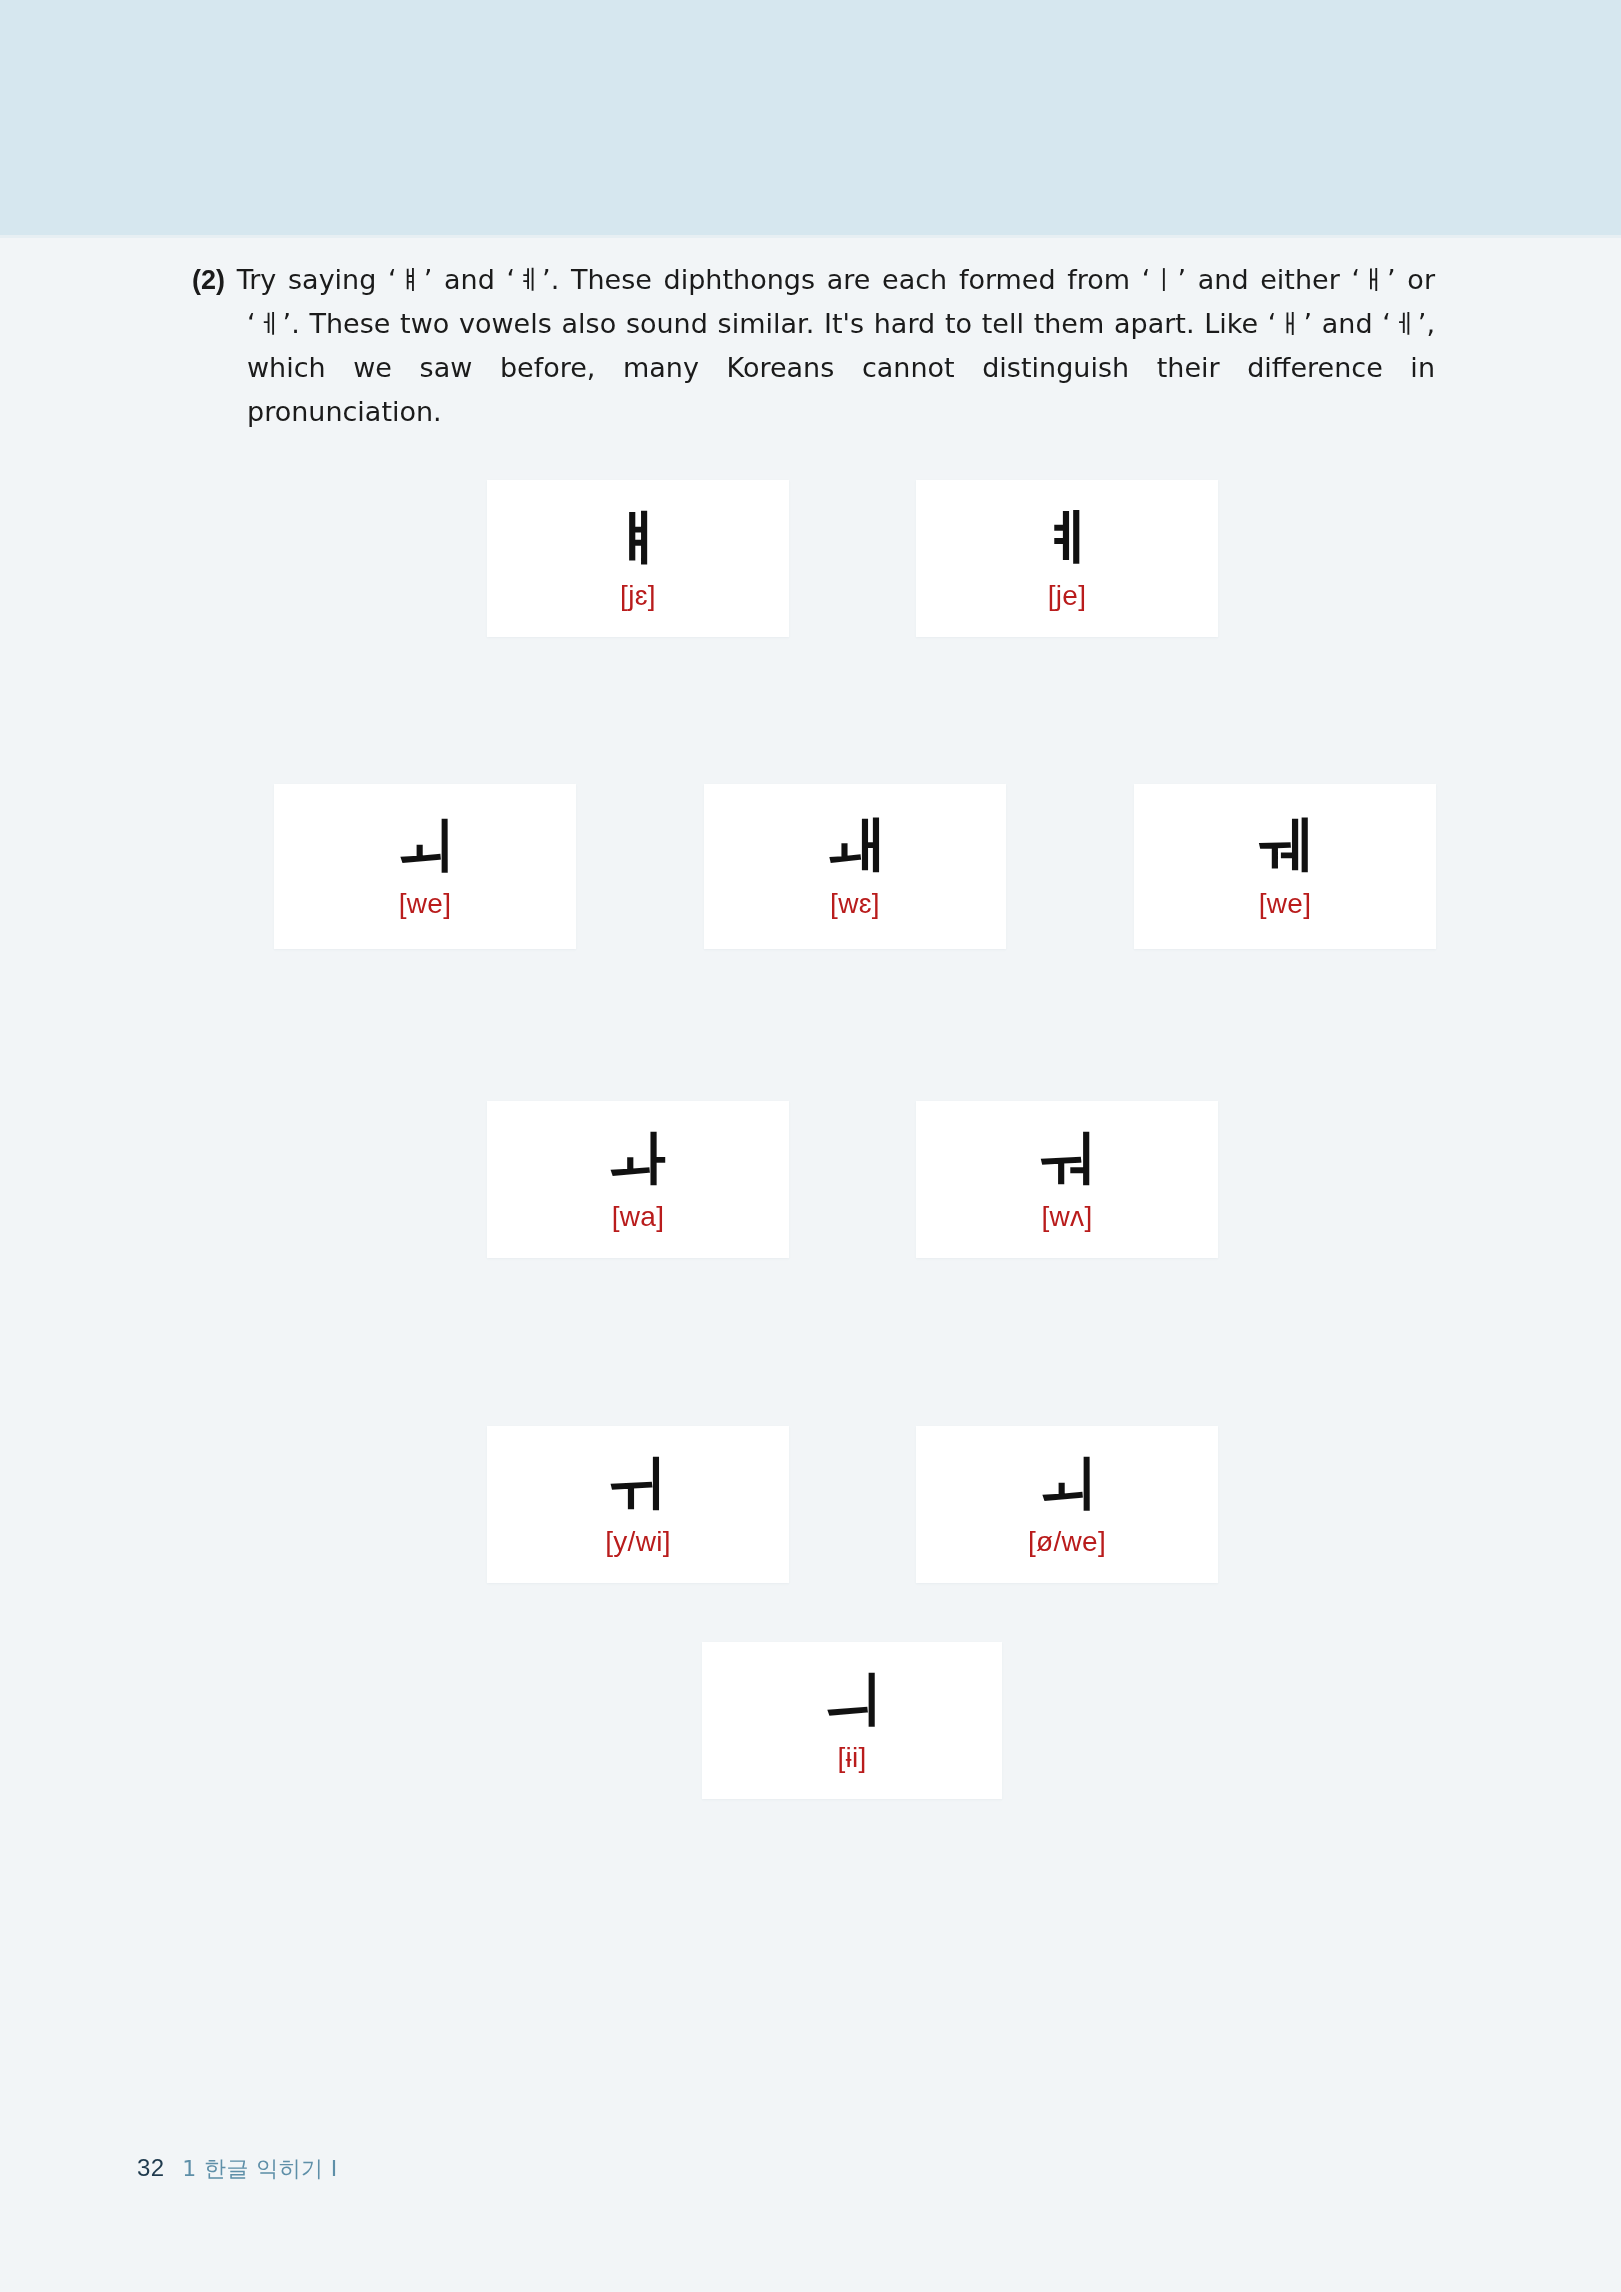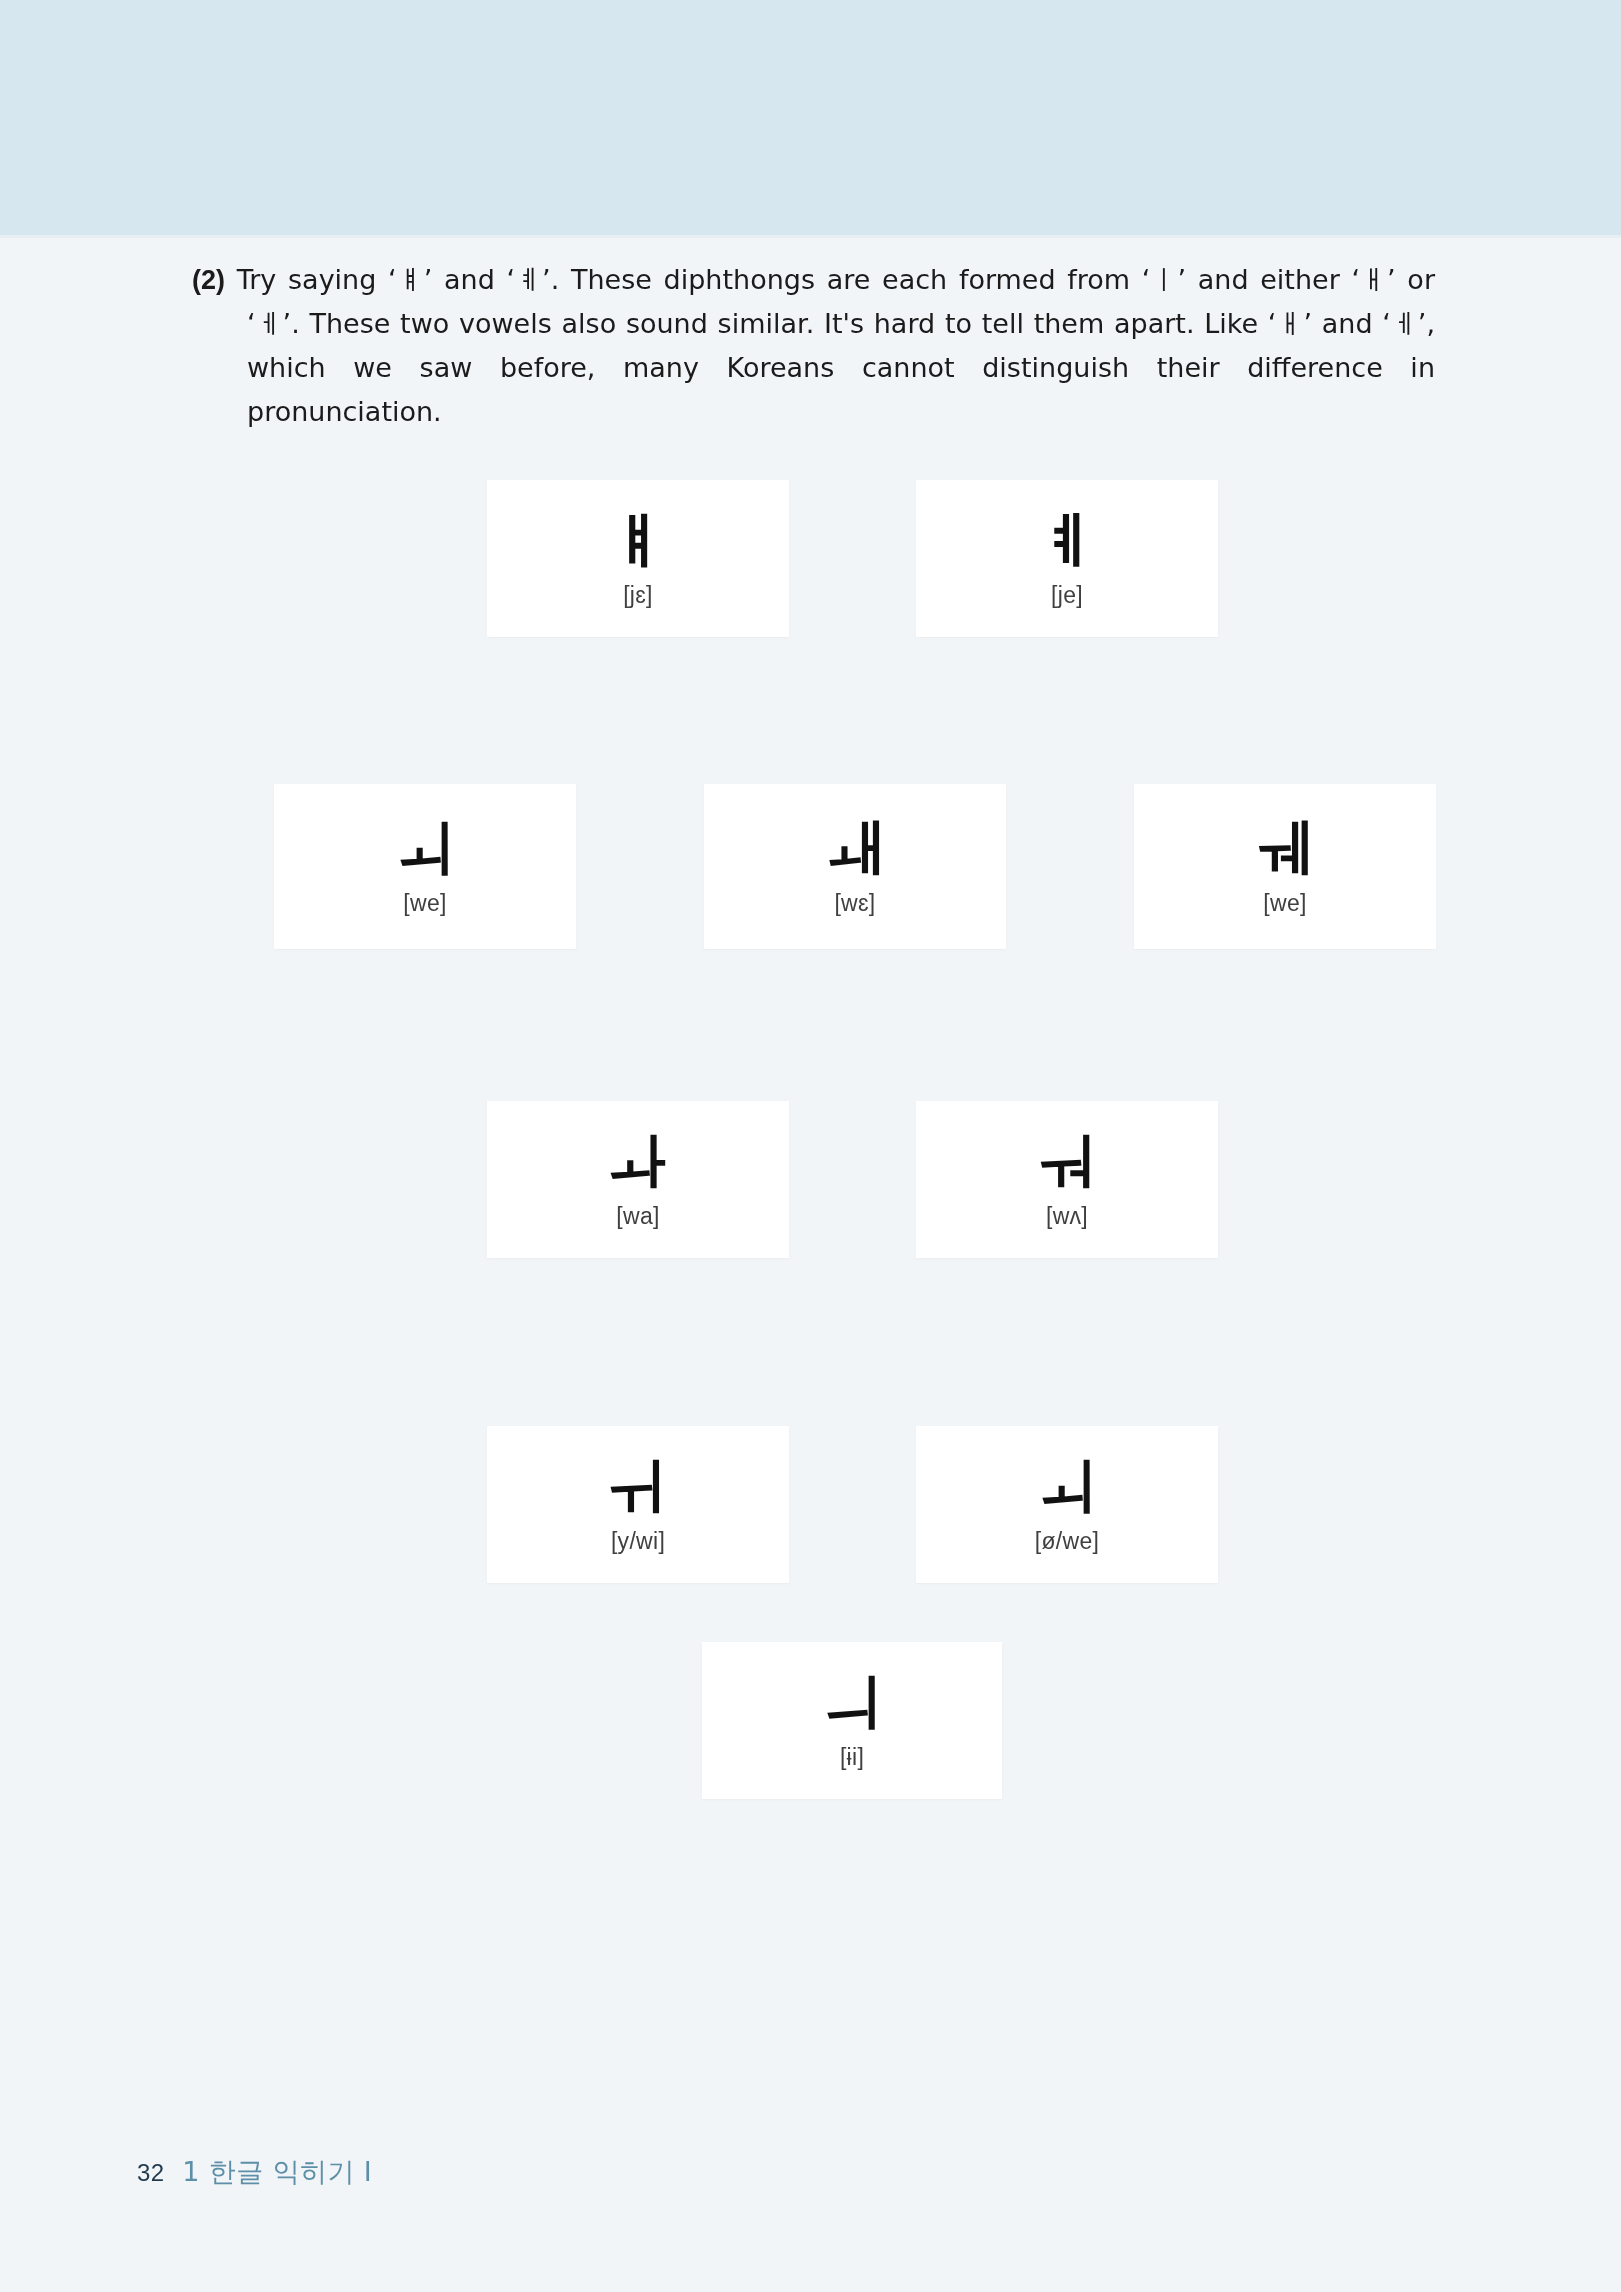--- a/index.html
+++ b/index.html
@@ -88,23 +88,23 @@
   .card .glyph {
     font-family: "DejaVu Sans", "Liberation Sans", sans-serif;
     font-size: 61px;
     line-height: 1;
     color: #111111;
     font-weight: 700;
     margin-bottom: 13.7px;
   }
   .card .ipa {
     font-family: "Liberation Sans", sans-serif;
-    font-size: 23px;
+    font-size: 28px;
     line-height: 1;
-    color: #404040;
+    color: #b91c1c;
     letter-spacing: 0.3px;
   }
 
   
   #row-2 { left: 487px;  top: 242px; }
   #row-2 .card { width: 302px; height: 157px; }
   #row-2 .gap  { width: 127px; }
 
   #row-3 { left: 274px; top: 546px; }
   #row-3 .card { width: 302px; height: 165px; }
@@ -137,21 +137,21 @@
     align-items: baseline;
   }
   #footer .page-number {
     font-size: 24px;
     font-weight: normal;
     color: #1f3a4d;
     letter-spacing: 0.5px;
   }
   #footer .chapter {
     margin-left: 17.6px;
-    font-size: 27px;
+    font-size: 22px;
     color: #5e8fa8;
     font-family: "DejaVu Sans", "Liberation Sans", sans-serif;
     letter-spacing: 0.4px;
   }
 </style>
 </head>
 <body>
 
 <div id="top-banner"></div>
 <div id="banner-edge"></div>

